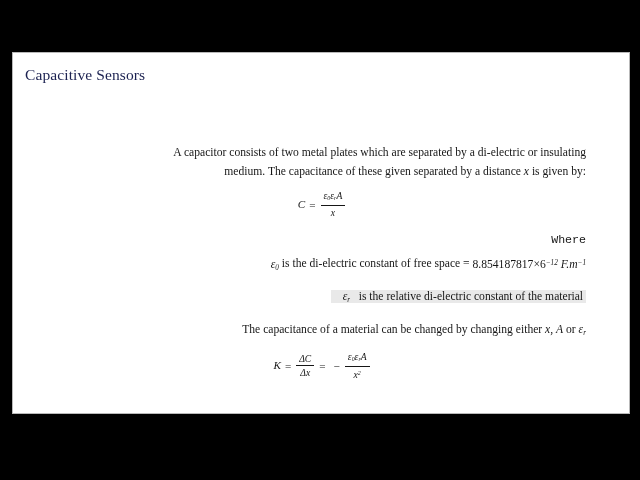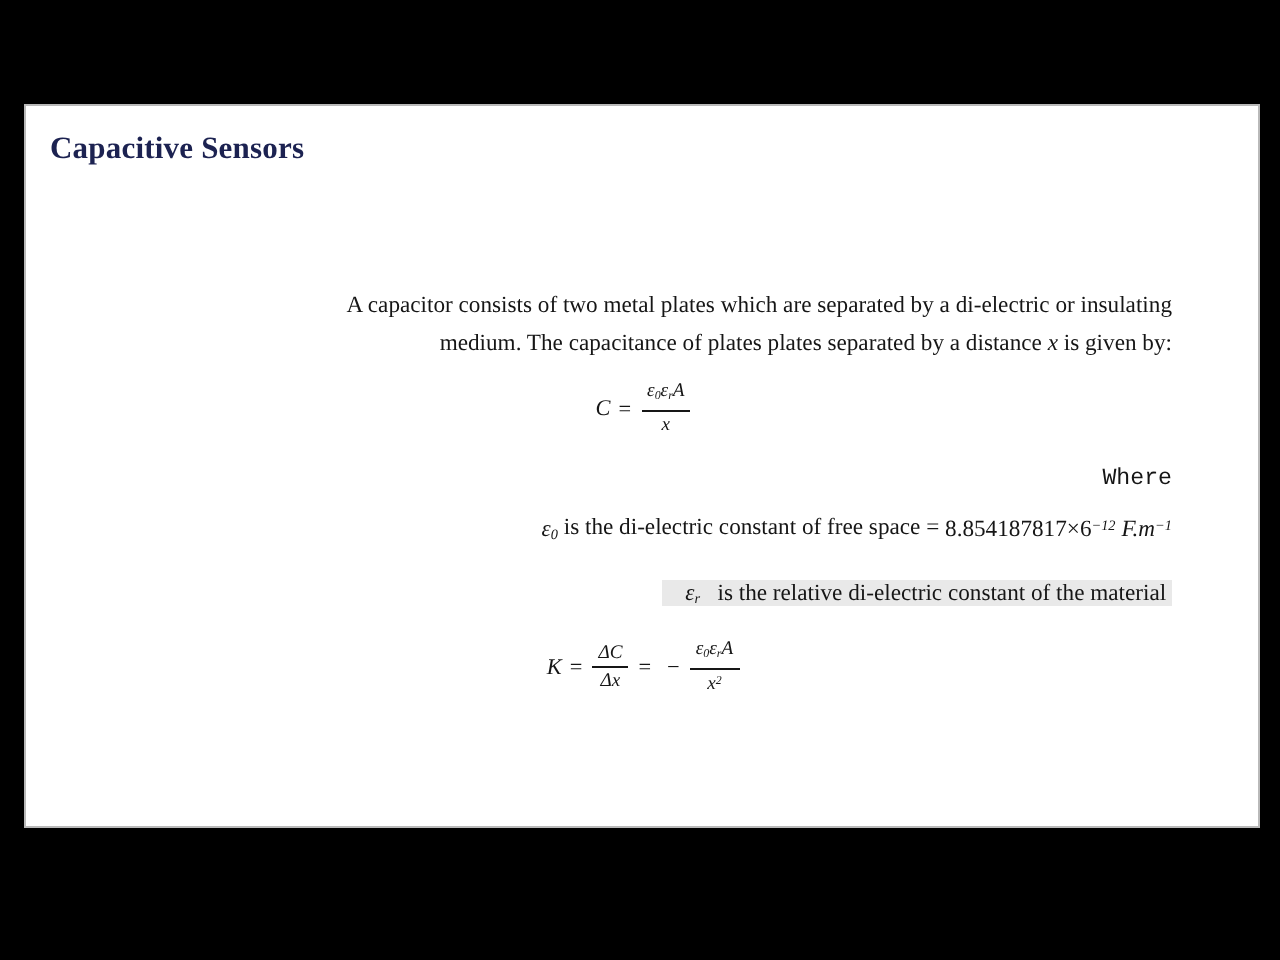--- a/index.html
+++ b/index.html
@@ -33,21 +33,21 @@
     border: 1px solid #b9b9b9;
     box-sizing: border-box;
     overflow: hidden;
   }
 
   #slide-title {
     position: absolute;
     left: 12px;
     top: 13px;
     font-family: "Liberation Serif", "DejaVu Serif", serif;
-    font-weight: bold;
+    font-weight: normal;
     font-size: 15.5px;
     color: #1c2251;
     letter-spacing: 0.1px;
     white-space: nowrap;
   }
 
   #body-block {
     position: absolute;
     left: 45px;
     top: 90px;
@@ -142,40 +142,43 @@
 <div id="stage">
 
   <div id="slide">
 
     <div id="slide-title">Capacitive Sensors</div>
 
     <div id="body-block">
 
       <p class="para">
         <span>A capacitor consists of two metal plates which are separated by a di-electric or insulating</span><br>
-        <span>medium. The capacitance of plates plates separated by a distance </span><span class="inline-math">x</span><span> is given by:</span>
+        <span>medium. The capacitance of these given separated by a distance </span><span class="inline-math">x</span><span> is given by:</span>
       </p>
 
       <div class="eqline">
         <span class="math">
           <span class="sym">C</span><span class="op">=</span><span class="frac"><span class="num">ε<sub class="s up">0</sub>ε<sub class="s">r</sub><span class="sym">A</span></span><span class="den">x</span></span>
         </span>
       </div>
 
       <p class="para tight">Where</p>
 
       <p class="para">
         <span class="inline-math">ε<sub class="s up">0</sub></span><span> is the di-electric constant of free space = </span><span class="num-val inline-math"><span>8.854187817</span><span>×</span><span>6</span><sup class="s up">−12</sup></span>
         <span class="inline-math"><span>F.m</span><sup class="s">−1</sup></span>
       </p>
 
       <p class="para">
         <span class="hl"><span class="inline-math">ε<sub class="s">r</sub></span>&nbsp;&nbsp; <span>is the relative di-electric constant of the material</span>&nbsp;</span>
       </p>
 
+      <p class="para">
+        <span>The capacitance of a material can be changed by changing either </span><span class="inline-math">x</span><span>, </span><span class="inline-math">A</span><span> or </span><span class="inline-math">ε<sub class="s">r</sub></span>
+      </p>
 
 
       <div class="eqline">
         <span class="math">
           <span class="sym">K</span><span class="op">=</span><span class="frac"><span class="num">ΔC</span><span class="den">Δx</span></span><span class="op">=</span><span class="op">−</span><span class="frac"><span class="num">ε<sub class="s up">0</sub>ε<sub class="s">r</sub><span class="sym">A</span></span><span class="den"><span class="sym">x</span><sup class="s up">2</sup></span></span>
         </span>
       </div>
 
     </div>
   </div>

